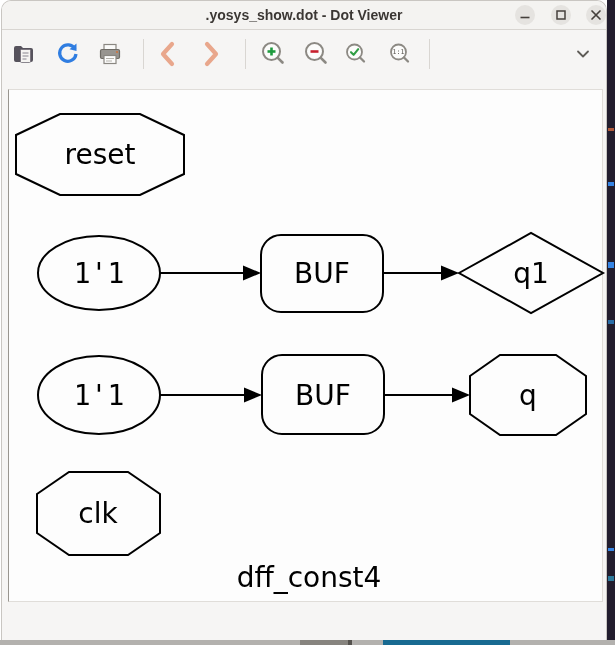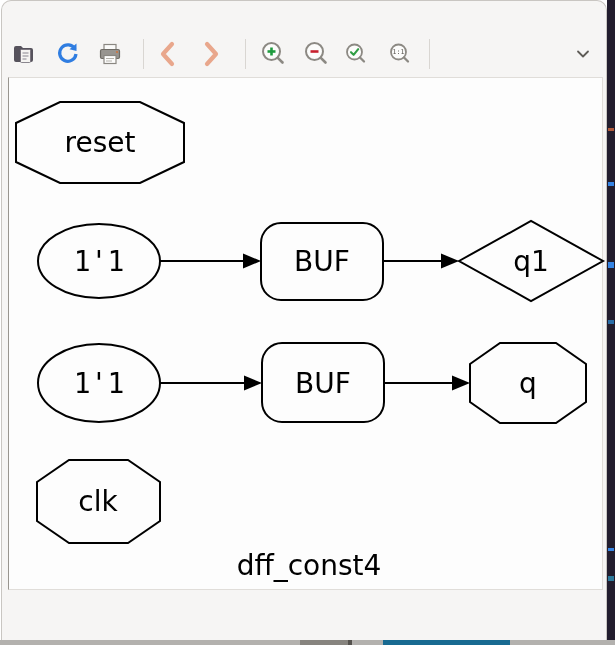--- a/index.html
+++ b/index.html
@@ -23,21 +23,21 @@
            font-size:14px; color:#3b3734; }
   .winbtn { position:absolute; top:4px; width:20px; height:20px; border-radius:50%;
             background:#e5e3e0; border:none; padding:0; cursor:default;
             display:flex; align-items:center; justify-content:center; }
 
   .toolbar { position:absolute; left:0; top:29px; width:100%; height:49px; background:#f6f5f4; }
   .tbtn { position:absolute; top:2px; width:34px; height:44px; background:transparent; border:none;
           display:flex; align-items:center; justify-content:flex-start; padding:0; }
   .tsep { position:absolute; top:9px; width:1px; height:30px; background:#d9d6d2; }
 
-  .canvas { position:absolute; left:6px; top:76px; width:595px; height:513px;
+  .canvas { position:absolute; left:6px; top:88px; width:595px; height:513px;
             background:#fdfdfd; border:1px solid #e0ddd9; border-left:1px solid #98958f; }
   .canvas svg { overflow:visible; display:block; }
 
   .gtext { font-family:"DejaVu Sans", sans-serif; font-size:28px; fill:#000; }
   .gmono { font-family:"DejaVu Sans Mono", monospace; font-size:28px; fill:#000; }
 </style>
 </head>
 <body>
 
 <div class="screen">
@@ -52,20 +52,38 @@
   </div>
 
   <div class="bg-bottom">
     <div class="seg" style="left:300px;width:48px;background:#87847f"></div>
     <div class="seg" style="left:348px;width:4px;background:#55524e"></div>
     <div class="seg" style="left:383px;width:127px;background:#186a91"></div>
   </div>
 
   <div class="window">
 
+    <div class="titlebar">
+      <div class="title">.yosys_show.dot - Dot Viewer</div>
+      <button class="winbtn" style="left:513px">
+        <svg width="12" height="12" viewBox="0 0 12 12">
+          <line x1="1.5" y1="8.5" x2="10.5" y2="8.5" stroke="#45403c" stroke-width="1.6"></line>
+        </svg>
+      </button>
+      <button class="winbtn" style="left:549px">
+        <svg width="12" height="12" viewBox="0 0 12 12">
+          <rect x="2" y="2" width="8" height="8" fill="none" stroke="#45403c" stroke-width="1.5"></rect>
+        </svg>
+      </button>
+      <button class="winbtn" style="left:584px">
+        <svg width="12" height="12" viewBox="0 0 12 12">
+          <path d="M2 2 L10 10 M10 2 L2 10" stroke="#45403c" stroke-width="1.7" stroke-linecap="round"></path>
+        </svg>
+      </button>
+    </div>
 
     <div class="toolbar">
 
       <button class="tbtn" style="left:9px">
         <svg width="26" height="26" viewBox="0 0 26 26">
           <path d="M3 7 q0-2 2-2 h5 l2 2 h8 q2 0 2 2 v10 q0 2 -2 2 H5 q-2 0 -2-2 Z" fill="#56525c"></path>
           <rect x="9.5" y="8.5" width="10" height="13" rx="1" fill="#f5f4f2" stroke="#6e6a73" stroke-width="0.8"></rect>
           <line x1="11.5" y1="12" x2="17.5" y2="12" stroke="#9a97a0" stroke-width="1.2"></line>
           <line x1="11.5" y1="15" x2="17.5" y2="15" stroke="#9a97a0" stroke-width="1.2"></line>
           <line x1="11.5" y1="18" x2="15.5" y2="18" stroke="#9a97a0" stroke-width="1.2"></line>

